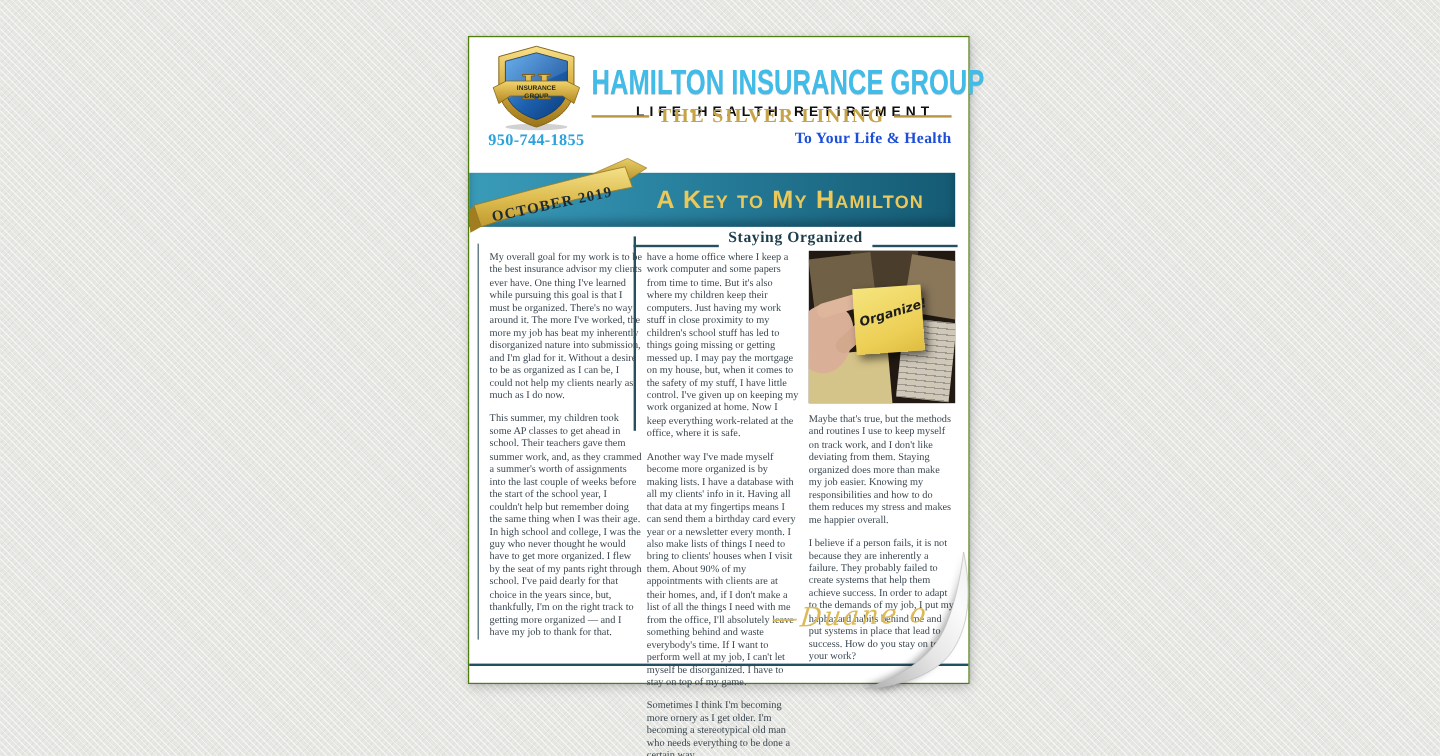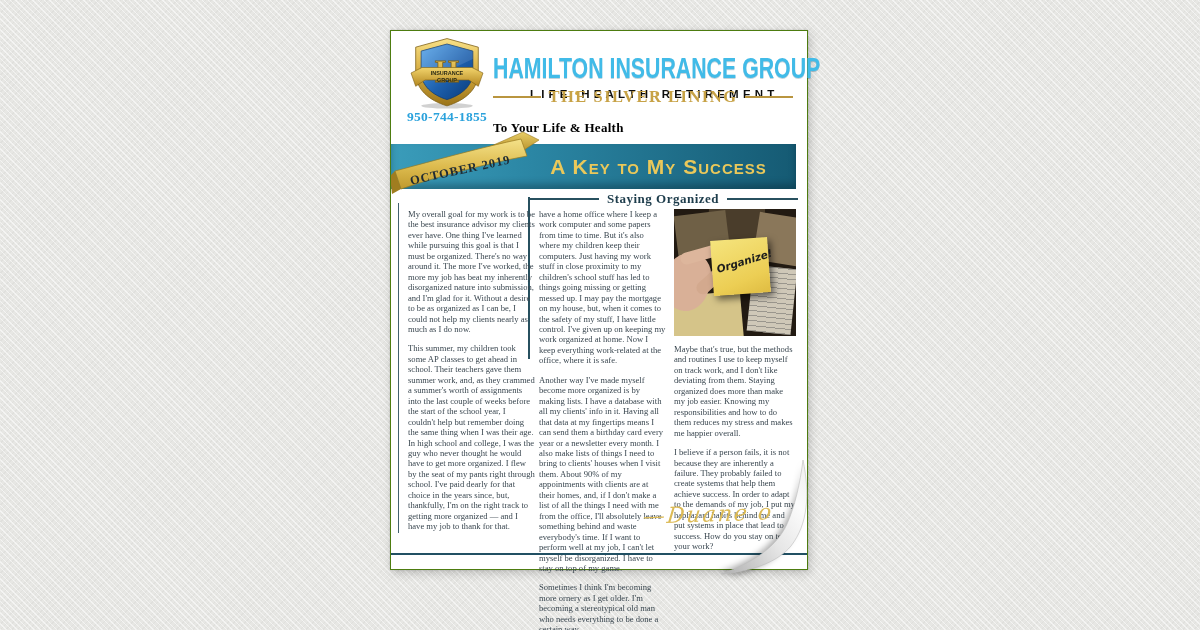--- a/index.html
+++ b/index.html
@@ -39,39 +39,39 @@
     position:absolute; left:10px; top:78px; width:92px; text-align:center;
     font-weight:bold; font-size:13.5px; color:#2ba2dc; letter-spacing:.3px;
   }
   .silver-block { position:absolute; left:102px; top:56px; width:300px; }
   .silver-row { display:flex; align-items:center; gap:7px; }
   .silver-row .rule { flex:1; height:2px; background:#b9953f; }
   .silver-title {
     font-weight:bold; font-size:16.5px; color:#c7a246; letter-spacing:1.5px; white-space:nowrap;
   }
   .silver-sub {
-    text-align:left; font-weight:bold; font-size:13px; color:#000000; margin-top:13px; letter-spacing:.3px;
+    text-align:right; font-weight:bold; font-size:13px; color:#1d4ed8; margin-top:0px; letter-spacing:.3px;
   }
   
   .banner {
     position:absolute; left:0; top:113px; width:405px; height:45px;
     background:linear-gradient(90deg,#3a9cba 0%, #2b86a4 35%, #155a73 100%);
     box-shadow:inset 0 -5px 7px rgba(0,20,30,.30);
   }
   .banner-headline {
     position:absolute; left:140px; right:10px; top:0; height:45px; line-height:45px;
     text-align:center; font-family:"Liberation Sans", sans-serif; font-weight:bold;
     font-variant:small-caps; font-size:21px; letter-spacing:1px; color:#eac85a;
     white-space:nowrap;
   }
   .ribbon { position:absolute; left:0px; top:100px; width:150px; height:70px; }
   
   .section-head {
     position:absolute; left:137px; right:9px; top:160px; height:15px;
-    display:flex; align-items:center; gap:8px;
+    display:flex; align-items:flex-end; gap:8px;
   }
   .section-head .rule { flex:1; height:2px; background:#27505f; }
   .section-title { font-weight:bold; font-size:13px; color:#1d3c4b; letter-spacing:.5px; white-space:nowrap; }
   .vert-connector { position:absolute; left:137px; top:166px; width:2px; height:162px; background:#27505f; }
   .left-rule { position:absolute; left:7px; top:172px; width:1px; height:330px; background:#41606e; }
   
   .col {
     position:absolute; top:178px;
     font-size:8.6px; line-height:10.45px; color:#3a4750; text-align:left;
   }
@@ -157,21 +157,21 @@
   <div class="silver-block">
     <div class="silver-row">
       <div class="rule"></div>
       <div class="silver-title">THE SILVER LINING</div>
       <div class="rule"></div>
     </div>
     <div class="silver-sub">To Your Life &amp; Health</div>
   </div>
 
   <div class="banner">
-    <div class="banner-headline">A Key to My Success</div>
+    <div class="banner-headline">A Key to My Hamilton</div>
   </div>
 
   <svg class="ribbon" viewBox="0 0 150 70">
     <defs>
       <linearGradient id="gRib" x1="0" y1="0" x2="0" y2="1">
         <stop offset="0" stop-color="#f4e189"></stop>
           <stop offset=".55" stop-color="#ddbb4e"></stop>
           <stop offset="1" stop-color="#c09a2e"></stop>
       </linearGradient>
       <linearGradient id="gRib2" x1="0" y1="0" x2="0" y2="1">

